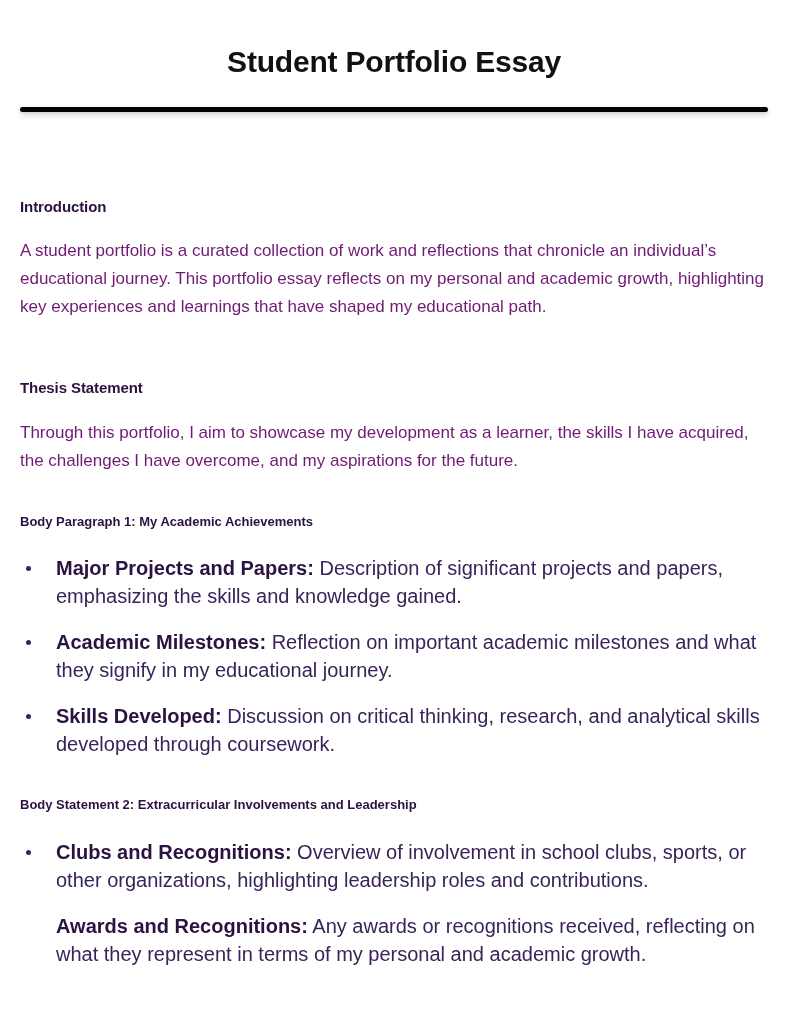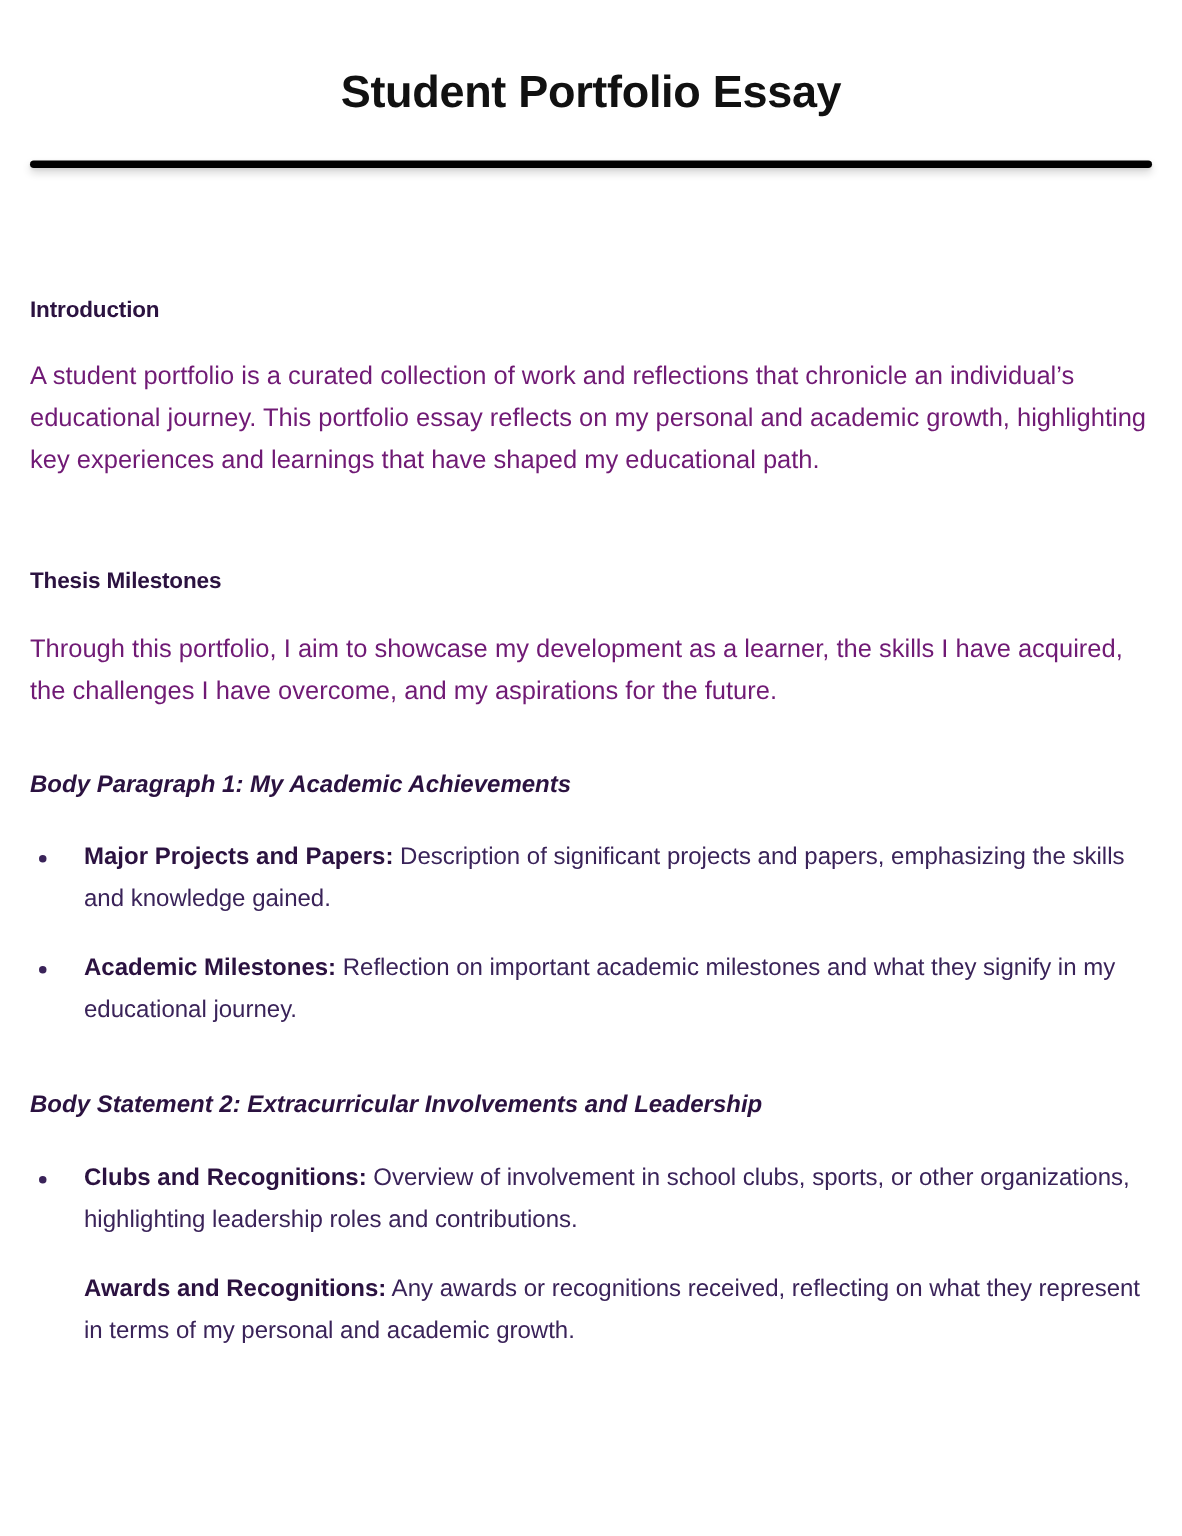--- a/index.html
+++ b/index.html
@@ -72,37 +72,36 @@
     padding: 21px 0 0 0;
     font-size: 17px;
     line-height: 28px;
     font-weight: 400;
     color: #701a75;
   }
 
   h3.sub-title {
     margin: 0;
     padding: 38px 0 0 0;
-    font-size: 16px;
+    font-size: 13px;
     line-height: 1.35;
     font-weight: 700;
     color: #2b1240;
-    font-style: italic;
   }
 
   ul.bullets {
     margin: 0;
     padding: 24px 0 0 0;
     list-style: none;
   }
   ul.bullets li {
     position: relative;
     padding: 0 0 0 36px;
     margin: 0 0 18px 0;
-    font-size: 16px;
+    font-size: 20px;
     line-height: 28px;
     color: #3a2359;
   }
   ul.bullets li:last-child {
     margin-bottom: 0;
   }
   ul.bullets li .bullet-dot {
     position: absolute;
     left: 6px;
     top: 12px;
@@ -125,32 +124,36 @@
 
   <div class="divider-wrap">
     <div class="divider"></div>
   </div>
 
   <div class="content">
 
     <h2 class="section-title">Introduction</h2>
     <p class="body-text">A student portfolio is a curated collection of work and reflections that chronicle an individual’s educational journey. This portfolio essay reflects on my personal and academic growth, highlighting key experiences and learnings that have shaped my educational path.</p>
 
-    <h2 class="section-title tight">Thesis Milestones</h2>
+    <h2 class="section-title tight">Thesis Statement</h2>
     <p class="body-text">Through this portfolio, I aim to showcase my development as a learner, the skills I have acquired, the challenges I have overcome, and my aspirations for the future.</p>
 
     <h3 class="sub-title">Body Paragraph 1: My Academic Achievements</h3>
     <ul class="bullets">
       <li>
         <span class="bullet-dot"></span>
         <span class="lead">Major Projects and Papers:</span><span> Description of significant projects and papers, emphasizing the skills and knowledge gained.</span>
       </li>
       <li>
         <span class="bullet-dot"></span>
         <span class="lead">Academic Milestones:</span><span> Reflection on important academic milestones and what they signify in my educational journey.</span>
+      </li>
+      <li>
+        <span class="bullet-dot"></span>
+        <span class="lead">Skills Developed:</span><span> Discussion on critical thinking, research, and analytical skills developed through coursework.</span>
       </li>
     </ul>
 
     <h3 class="sub-title">Body Statement 2: Extracurricular Involvements and Leadership</h3>
     <ul class="bullets">
       <li>
         <span class="bullet-dot"></span>
         <span class="lead">Clubs and Recognitions:</span><span> Overview of involvement in school clubs, sports, or other organizations, highlighting leadership roles and contributions.</span>
       </li>
       <li>

